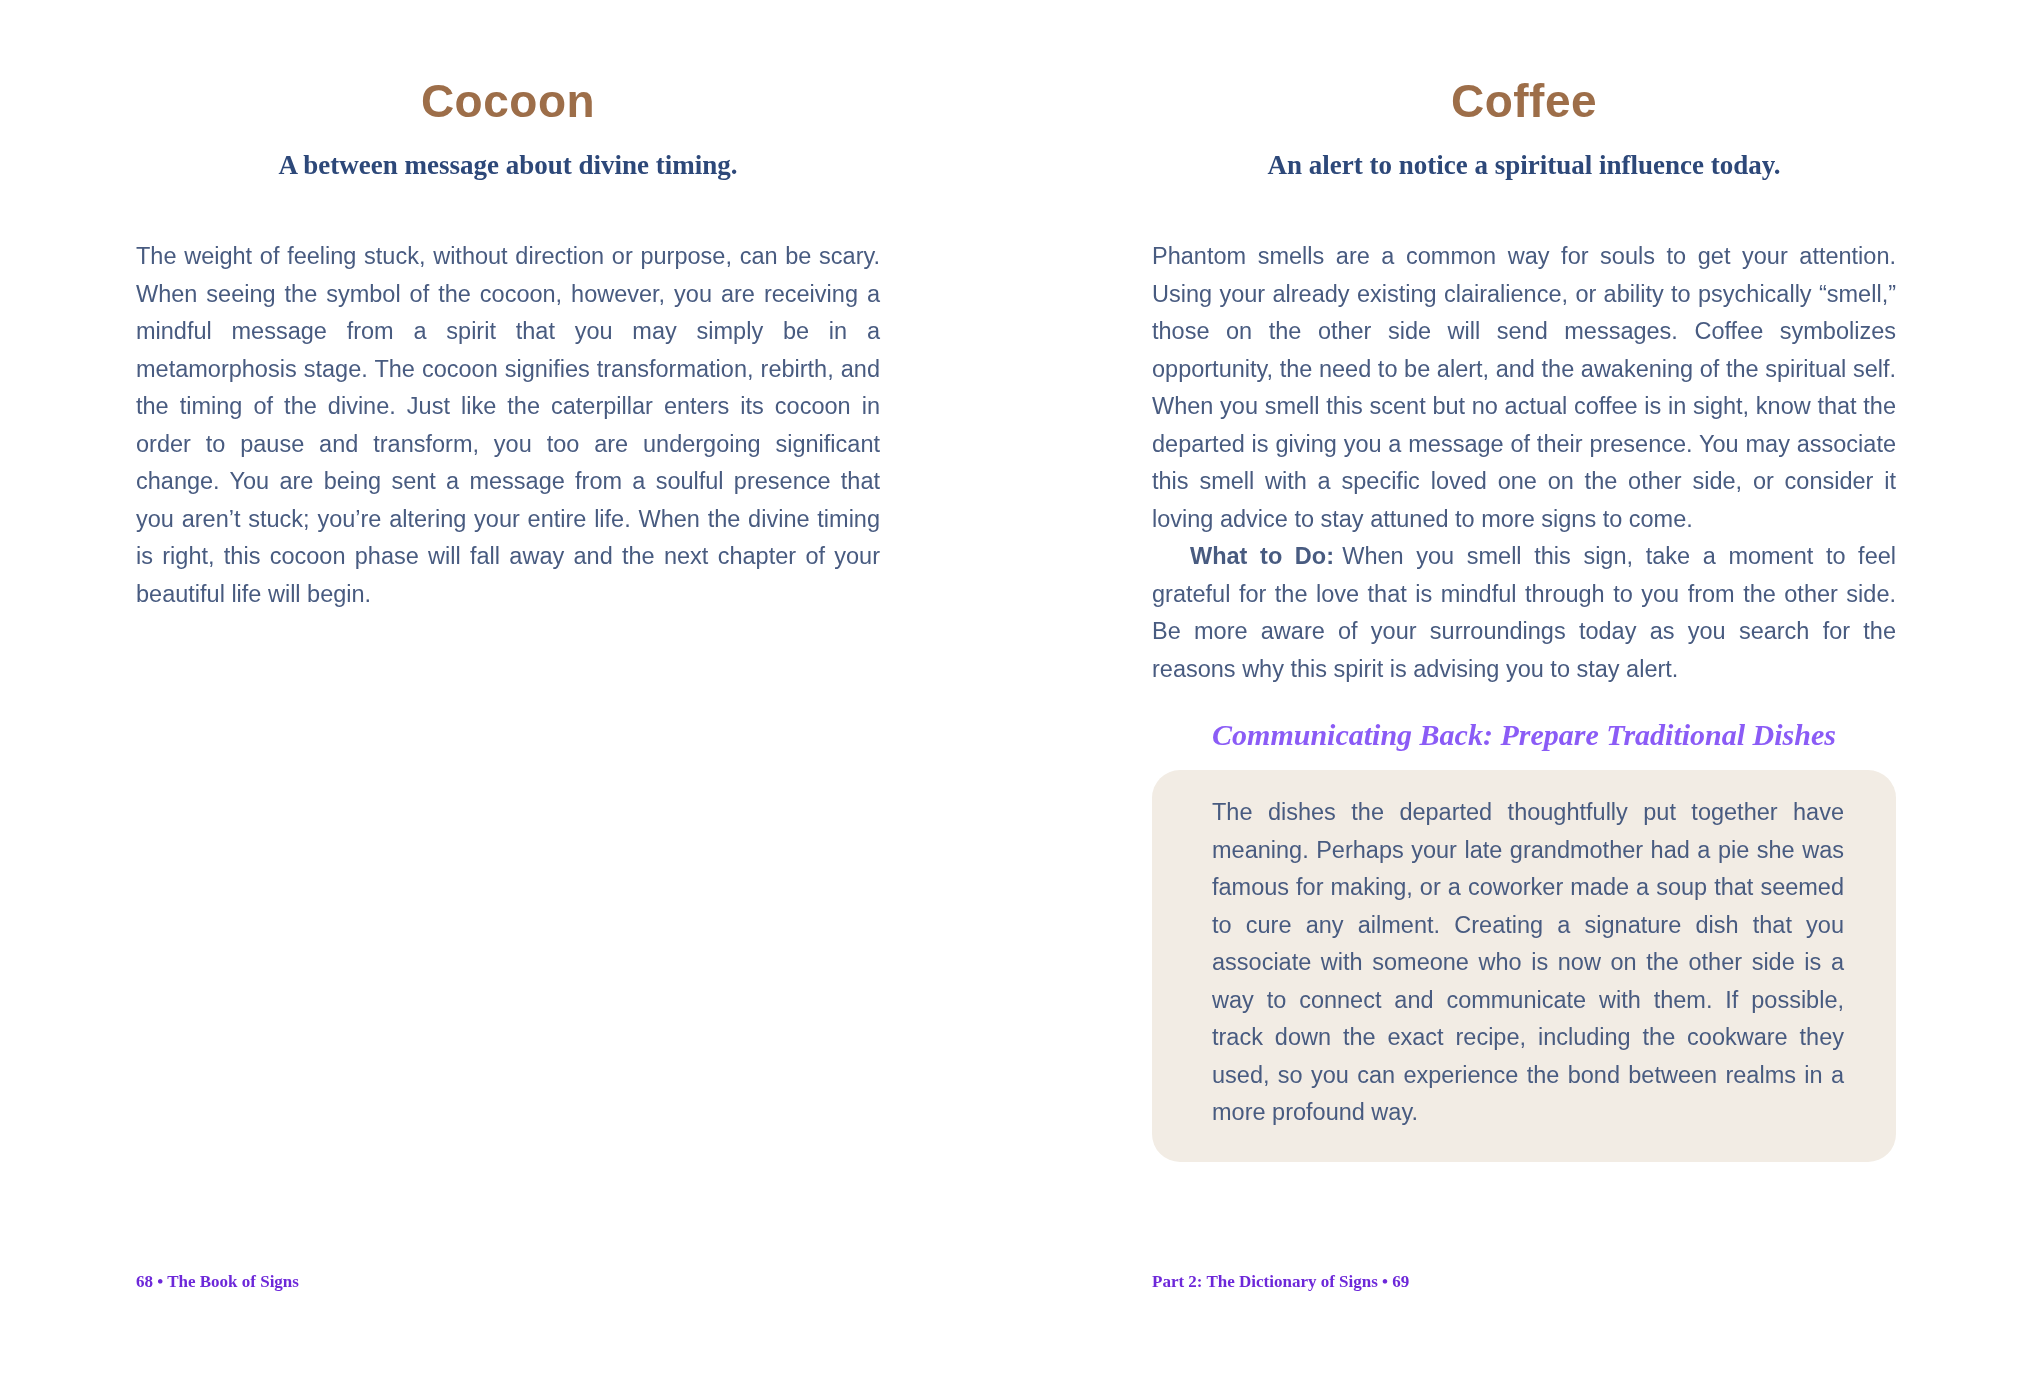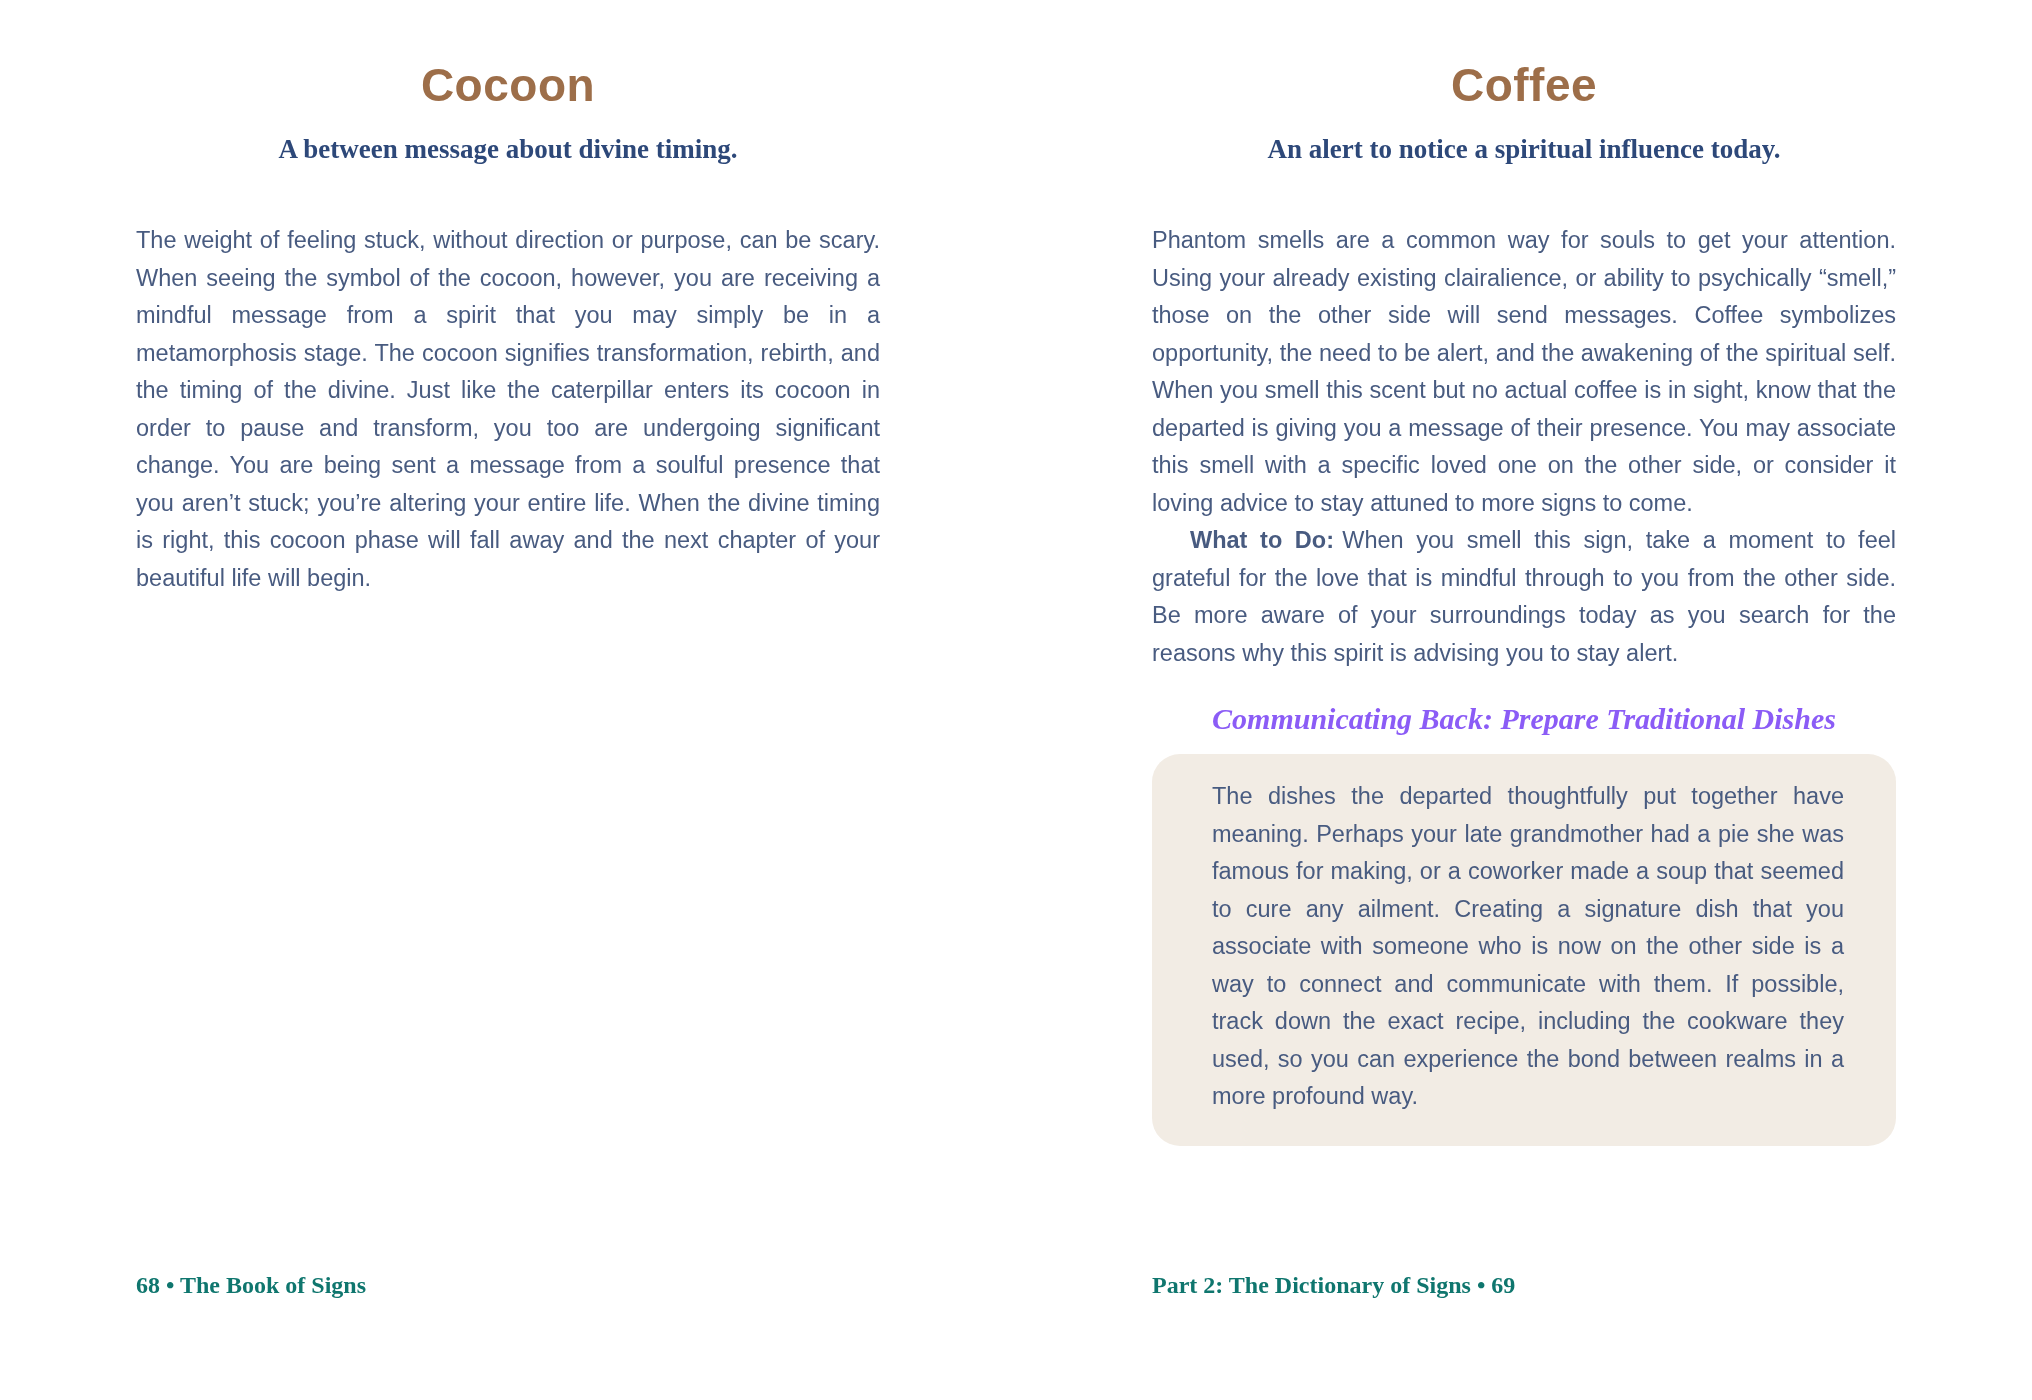--- a/index.html
+++ b/index.html
@@ -16,21 +16,21 @@
     position: absolute;
     top: 0;
     width: 1016px;
     height: 1400px;
   }
   .page-left  { left: 0; }
   .page-right { left: 1016px; }
   .column {
     width: 744px;
     margin: 0 auto;
-    padding-top: 60px;
+    padding-top: 76px;
   }
   .entry-title {
     text-align: center;
     font-family: "Liberation Sans", sans-serif;
     font-weight: 700;
     font-size: 46px;
     line-height: 50px;
     letter-spacing: 0.5px;
     color: #9d6e49;
   }
@@ -77,22 +77,22 @@
     margin-left: 8px;
   }
   .footer {
     position: absolute;
     top: 1272px;
     width: 744px;
     left: 50%;
     margin-left: -372px;
     font-family: "Liberation Serif", serif;
     font-weight: 700;
-    font-size: 24px;
-    color: #0f766e;
+    font-size: 17px;
+    color: #6d28d9;
   }
   .footer-left  { text-align: left; }
   .footer-right { text-align: left; }
 </style>
 </head>
 <body>
 
 <div class="spread">
 
   <div class="page page-left">

